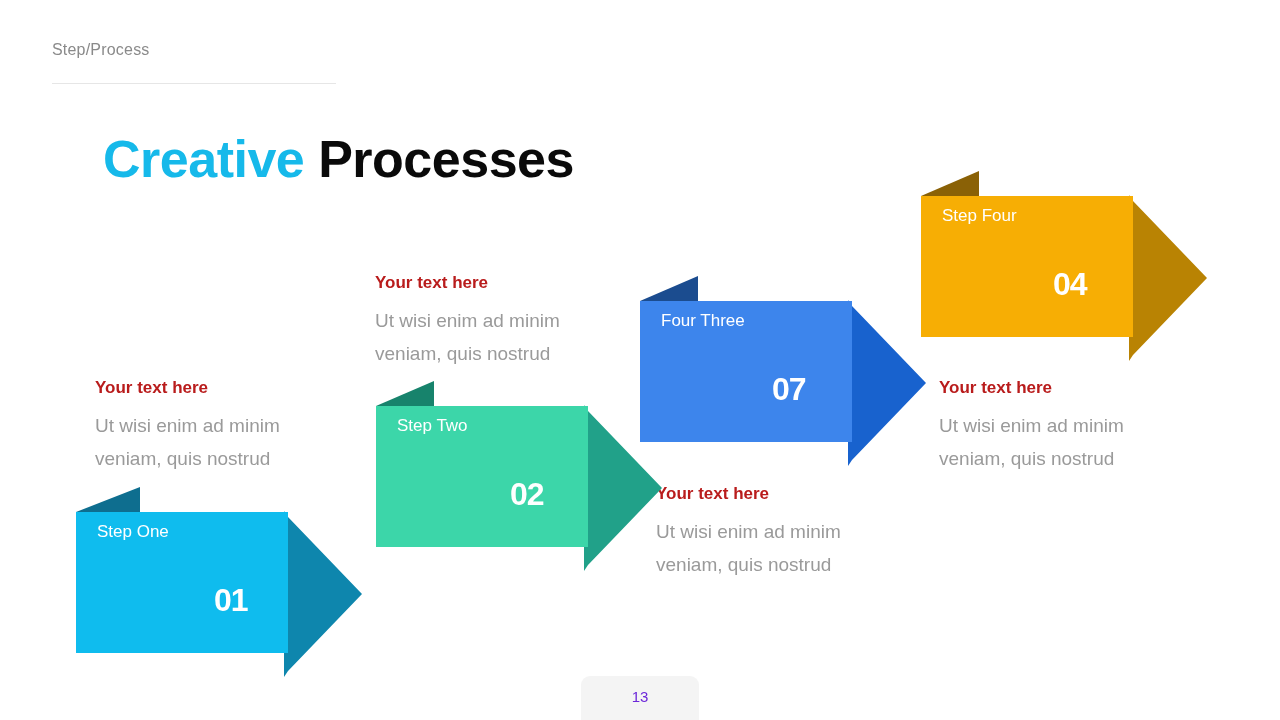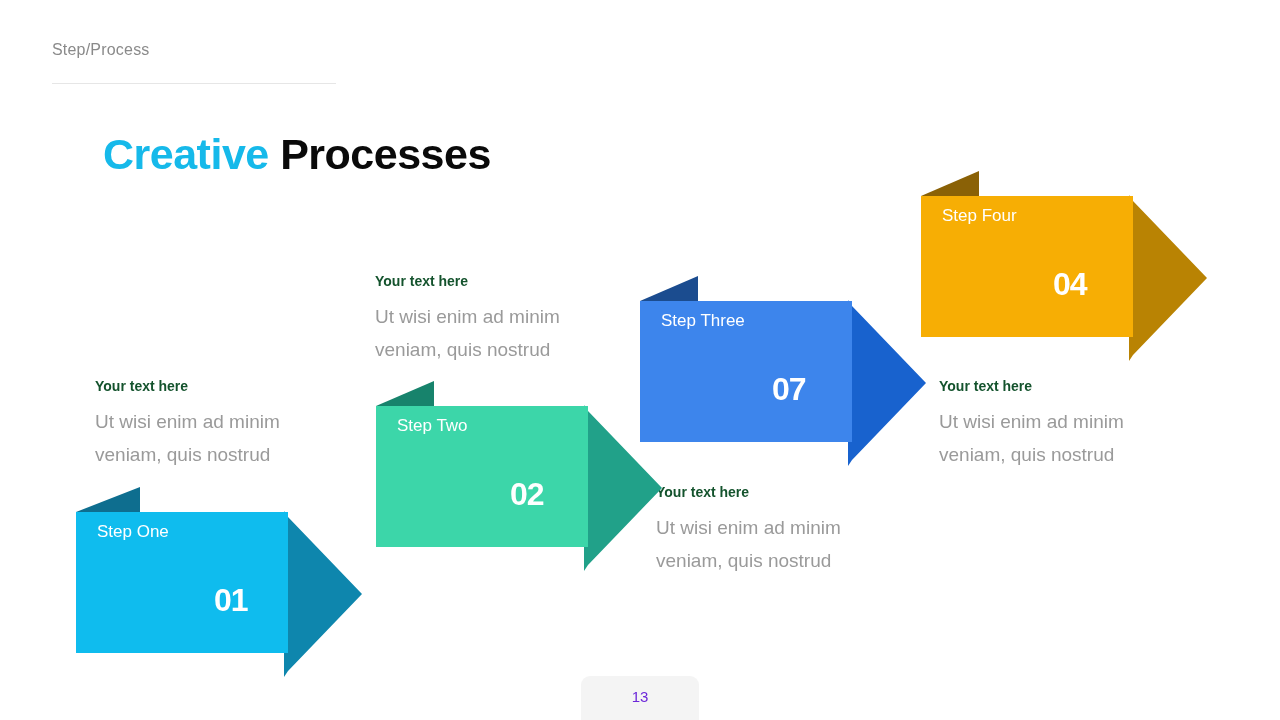--- a/index.html
+++ b/index.html
@@ -29,21 +29,21 @@
     position: absolute;
     left: 52px; top: 83px;
     width: 284px; height: 1px;
     background: #e6e6e6;
   }
 
   
   .title {
     position: absolute;
     left: 103px; top: 131px;
-    font-size: 43px;
+    font-size: 52px;
     font-weight: bold;
     line-height: 1.1;
     white-space: nowrap;
     letter-spacing: -0.5px;
   }
   .title .accent { color: #16b9ea; }
   .title .rest   { color: #0a0a0a; }
 
   
   .step { position: absolute; }
@@ -74,23 +74,23 @@
     color: #ffffff;
     font-size: 32px;
     font-weight: bold;
     letter-spacing: -1px;
     white-space: nowrap;
   }
 
   
   .caption { position: absolute; }
   .caption .c-title {
-    font-size: 14px;
+    font-size: 17px;
     font-weight: bold;
-    color: #14532d;
+    color: #b91c1c;
     margin-bottom: 11px;
     white-space: nowrap;
   }
   .caption .c-body {
     font-size: 19px;
     color: #9a9a9a;
     line-height: 1.74;
     width: 232px;
   }
 
@@ -148,21 +148,21 @@
   </div>
 
   <div class="step" style="left:640px; top:276px; width:284px; height:166px;">
     <svg class="fold" width="58" height="25" style="left:0px; top:0px;" viewBox="0 0 58 25">
       <polygon points="0,25 58,25 58,0" fill="#1b4c8f"></polygon>
     </svg>
     <div class="body" style="top:25px; width:212px; height:141px; background:#3d85ec;"></div>
     <svg class="head" width="78" height="166" style="left:208px; top:24px;" viewBox="0 0 78 166">
       <polygon points="0,0 0,166 4,160 78,83 4,6" fill="#1862ce"></polygon>
     </svg>
-    <div class="label" style="left:21px; top:35px;">Step Three</div>
+    <div class="label" style="left:21px; top:35px;">Four Three</div>
     <div class="num" style="left:132px; top:95px;">07</div>
   </div>
 
   <div class="step" style="left:921px; top:171px; width:284px; height:166px;">
     <svg class="fold" width="58" height="25" style="left:0px; top:0px;" viewBox="0 0 58 25">
       <polygon points="0,25 58,25 58,0" fill="#8a6106"></polygon>
     </svg>
     <div class="body" style="top:25px; width:212px; height:141px; background:#f7ae04;"></div>
     <svg class="head" width="78" height="166" style="left:208px; top:24px;" viewBox="0 0 78 166">
       <polygon points="0,0 0,166 4,160 78,83 4,6" fill="#b98303"></polygon>

